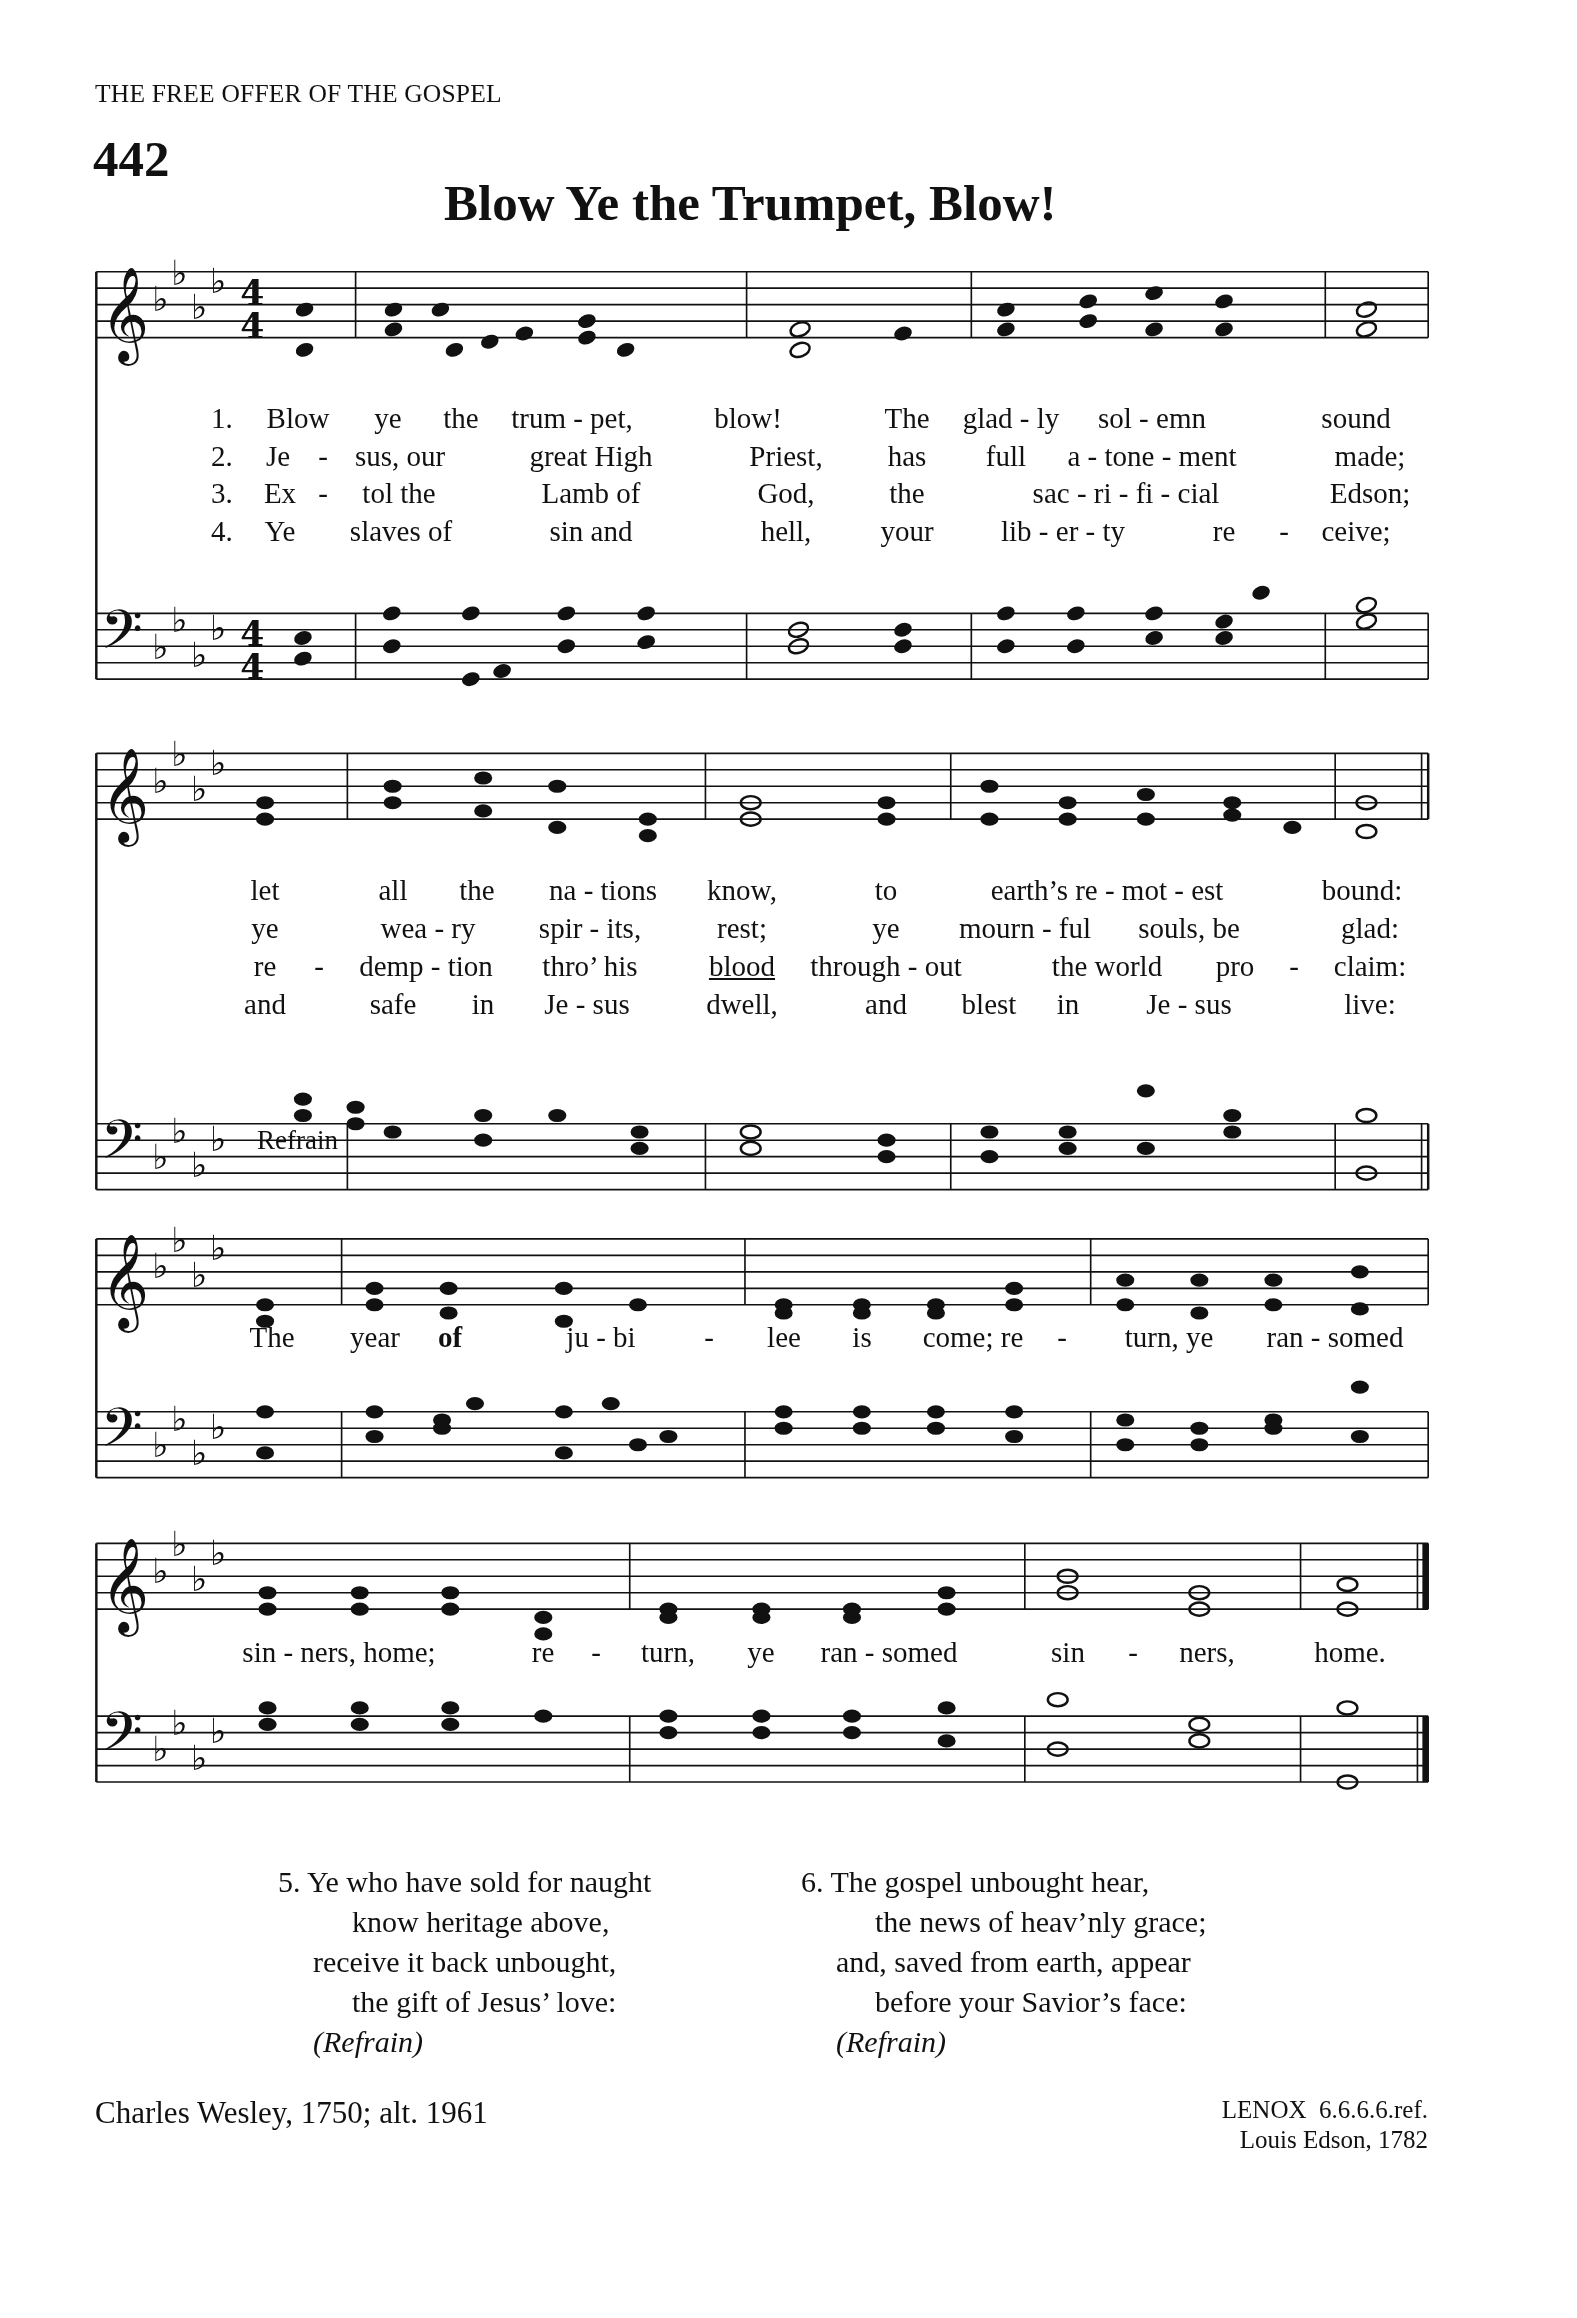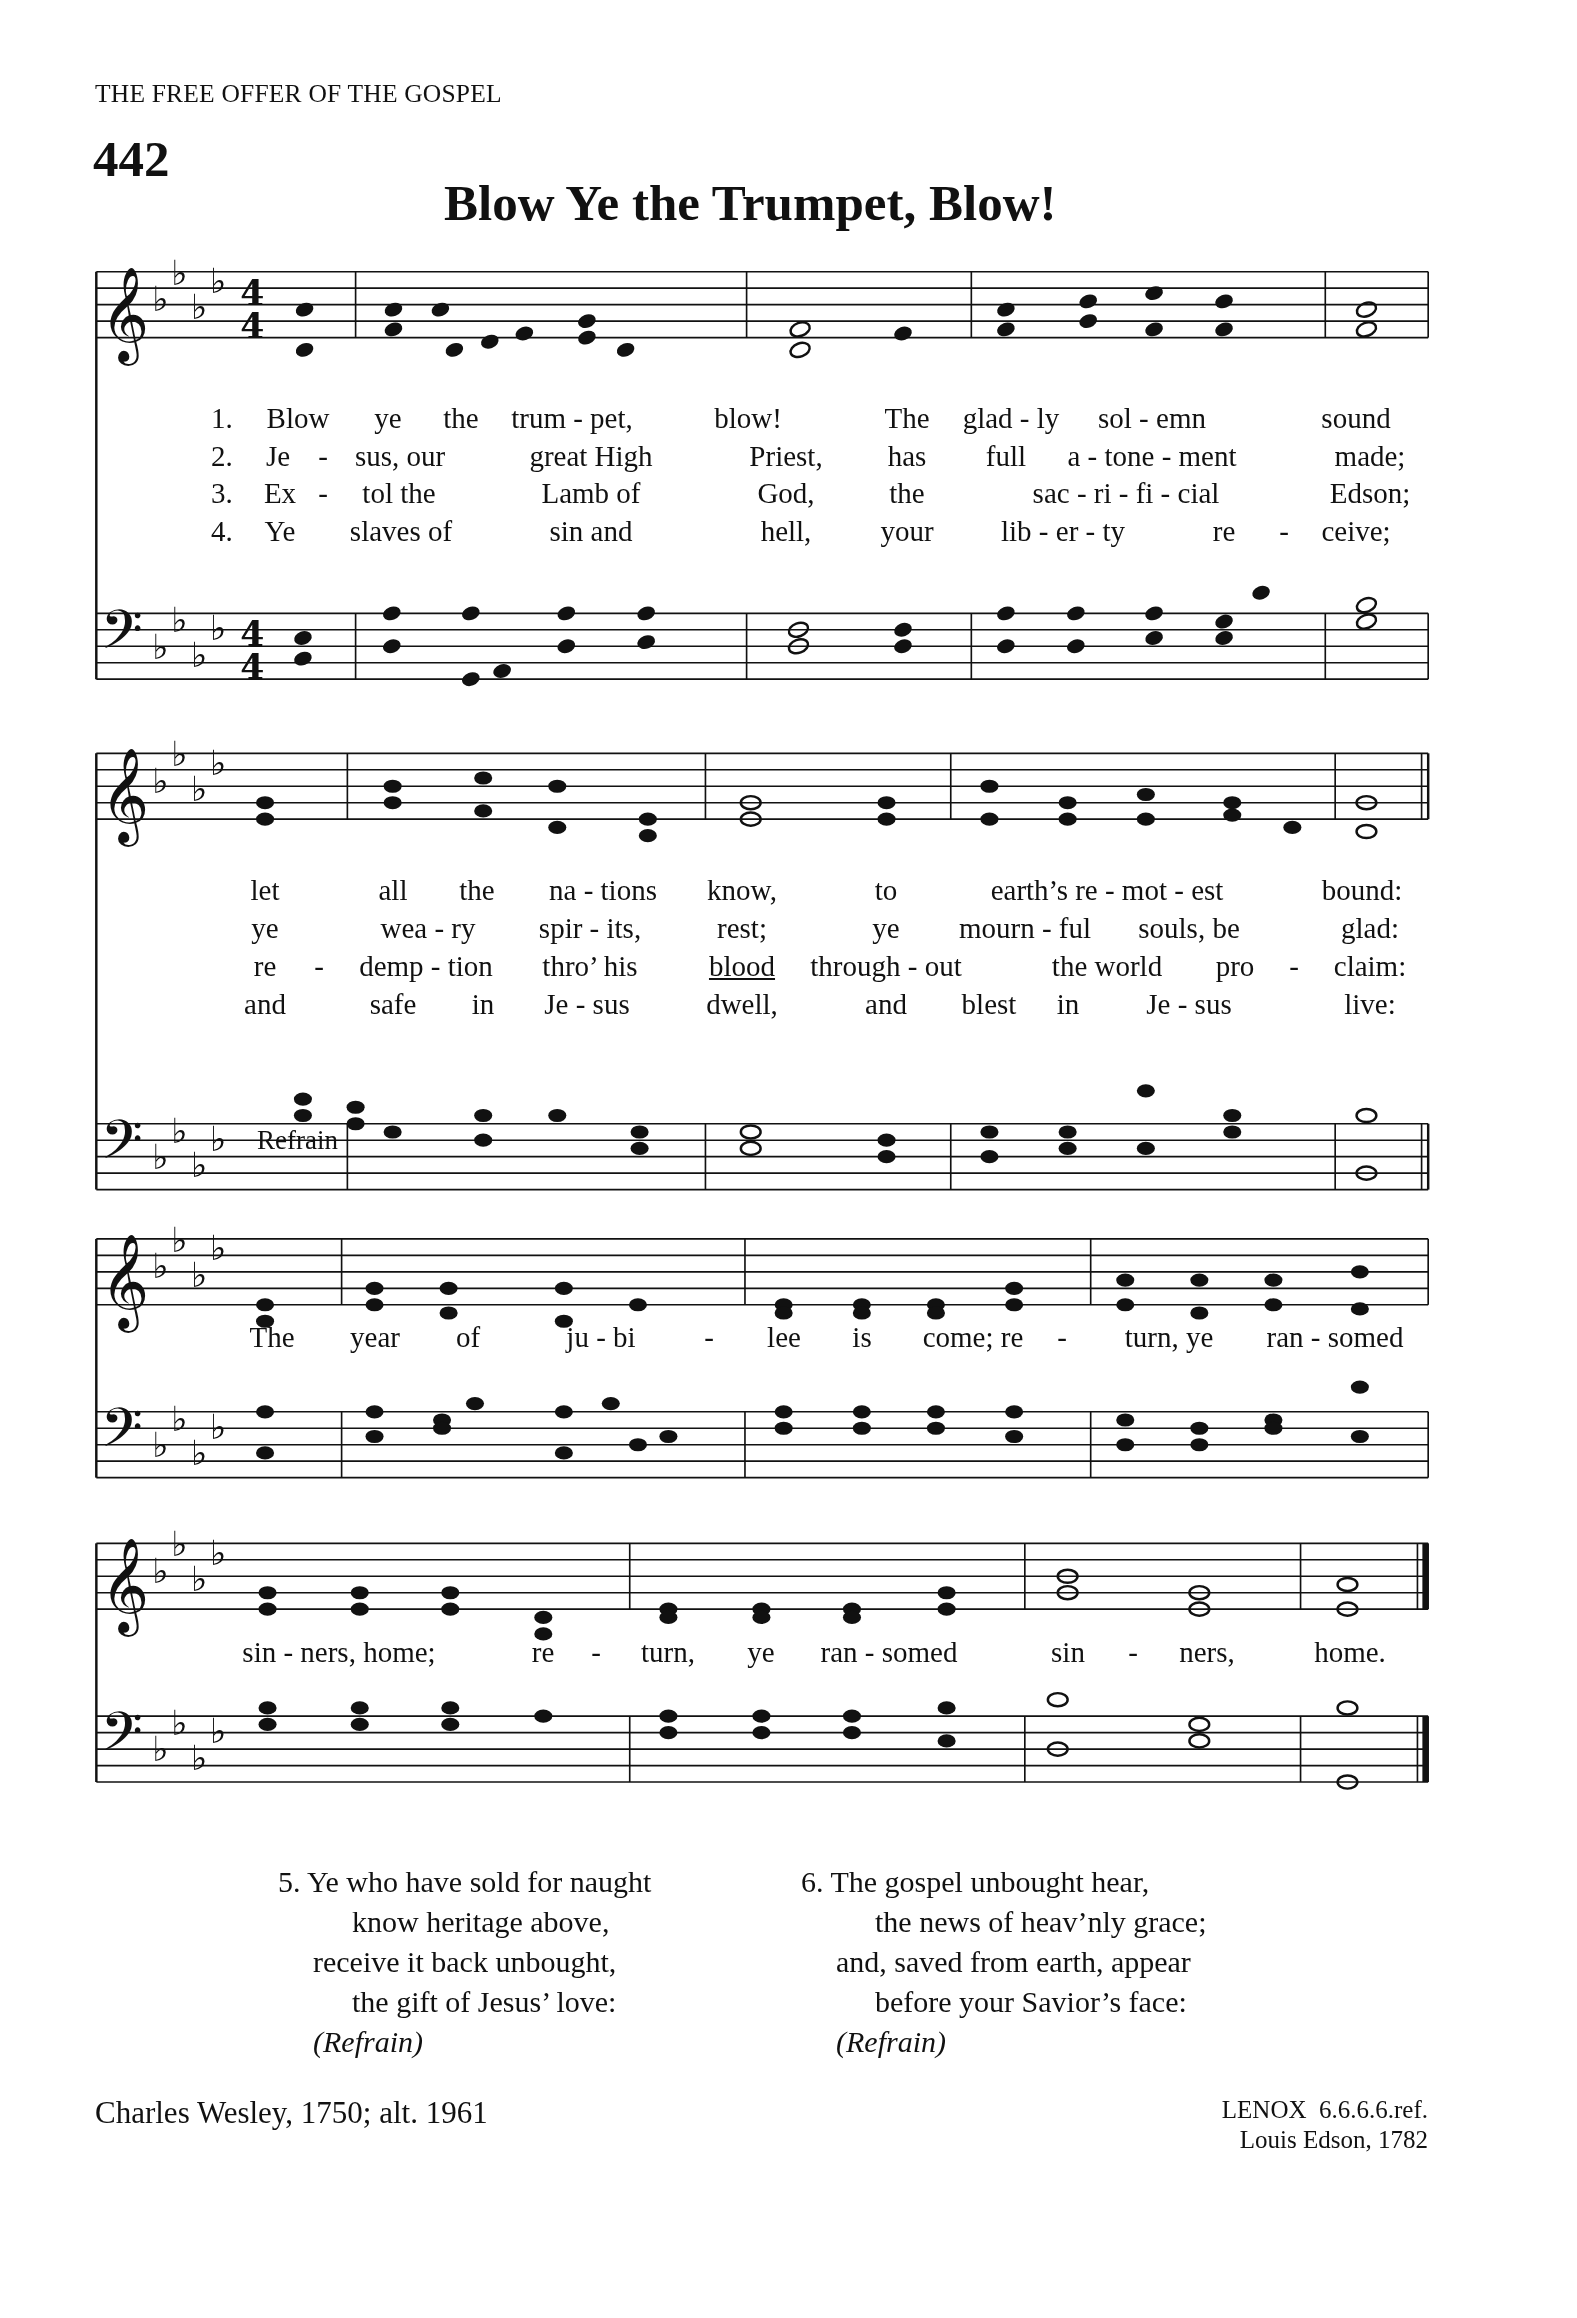--- a/index.html
+++ b/index.html
@@ -422,21 +422,21 @@
         <ellipse cx="1457" cy="1755" rx="11" ry="8"></ellipse>
       <ellipse cx="1547" cy="1725" rx="11" ry="8"></ellipse>
         <ellipse cx="1547" cy="1735" rx="11" ry="8"></ellipse>
       <ellipse cx="1652" cy="1685" rx="11" ry="8"></ellipse>
         <ellipse cx="1652" cy="1745" rx="11" ry="8"></ellipse>
     </g>
   </svg>
   <div class="lyric-row" style="top:1321px;">
     <span style="left:272px;">The</span>
     <span style="left:375px;">year</span>
-    <span style="left:468px;">of</span>
+    <span style="left:450px;font-weight:bold;">of</span>
     <span style="left:601px;">ju - bi</span>
     <span style="left:709px;">-</span>
     <span style="left:784px;">lee</span>
     <span style="left:862px;">is</span>
     <span style="left:973px;">come; re</span>
     <span style="left:1062px;">-</span>
     <span style="left:1169px;">turn, ye</span>
     <span style="left:1335px;">ran - somed</span>
   </div>
 </div>

